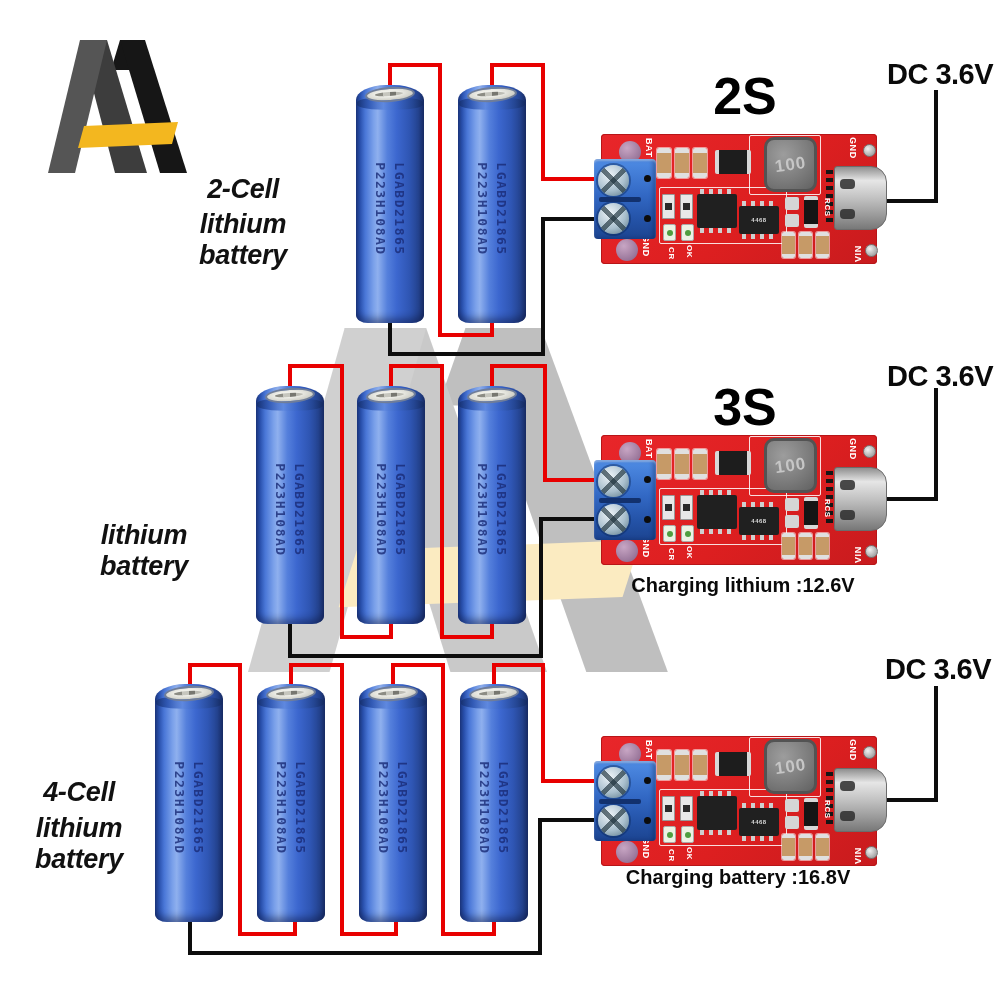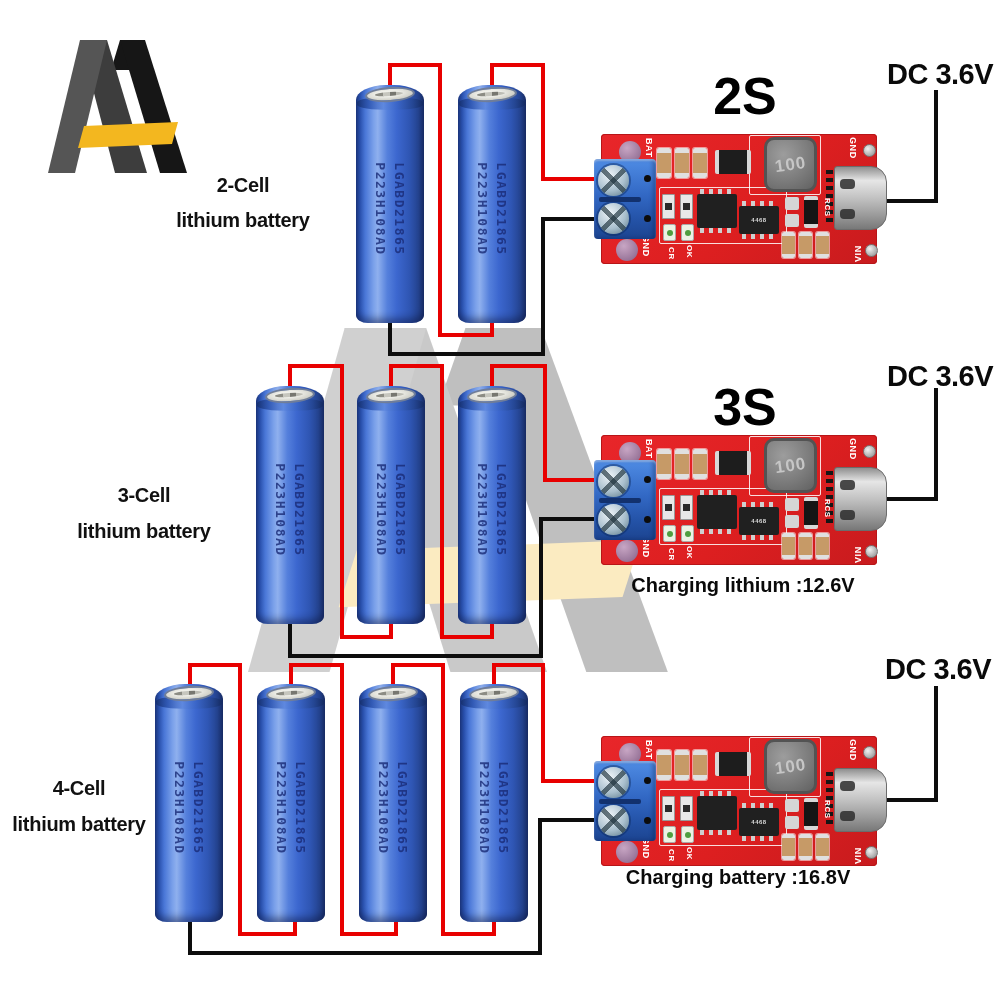--- a/index.html
+++ b/index.html
@@ -78,22 +78,22 @@
   .screw i{position:absolute;inset:0;border-radius:50%;
     background:linear-gradient(45deg,rgba(0,0,0,0) 45%,rgba(30,50,60,.65) 45% 55%,rgba(0,0,0,0) 55%),
                linear-gradient(-45deg,rgba(0,0,0,0) 45%,rgba(30,50,60,.65) 45% 55%,rgba(0,0,0,0) 55%);}
   .groove{position:absolute;left:5px;top:38px;width:42px;height:5px;background:#12316e;border-radius:2px;}
   .wdot{position:absolute;left:50px;width:7px;height:7px;border-radius:50%;background:#0c0c0c;}
   .plabel{position:absolute;font-size:9px;font-weight:bold;color:#fff;letter-spacing:.6px;
     transform-origin:0 0;transform:rotate(90deg);white-space:nowrap;}
   .plabel.ccw{transform:rotate(-90deg);}
   .plabel.tiny{font-size:8px;}
   
-  .cell-label{position:absolute;width:180px;text-align:center;font-size:20px;font-weight:bold;
-    color:#111;letter-spacing:-.3px;z-index:4;}
+  .cell-label{position:absolute;width:180px;text-align:center;font-size:27px;font-weight:bold;
+    color:#111;letter-spacing:-.3px;z-index:4;font-style:italic;}
   .series-label{position:absolute;width:210px;text-align:center;font-size:52px;font-weight:bold;
     color:#000;z-index:4;line-height:1;}
   .dc-label{position:absolute;width:120px;text-align:center;font-size:29px;font-weight:bold;
     color:#0a0a0a;z-index:4;letter-spacing:-.5px;white-space:nowrap;}
   .charging-label{position:absolute;width:266px;text-align:center;font-size:20px;font-weight:bold;
     color:#0a0a0a;z-index:4;white-space:nowrap;}
 </style>
 </head>
 <body>
 
@@ -134,21 +134,20 @@
     <path d="M494,696 V665 H543 V781 H612" stroke="#e80000"></path>
     <path d="M190,914 V953 H540 V820 H612" stroke="#0d0d0d"></path>
     <path d="M936,686 V800 H884" stroke="#0d0d0d"></path>
   </svg>
 
   <div class="cell-label" style="left:153px;top:174px">2-Cell</div>
   <div class="cell-label" style="left:153px;top:209px">lithium battery</div>
   <div class="series-label" style="left:640px;top:70px">2S</div>
   <div class="dc-label" style="left:880px;top:58px">DC 3.6V</div>
 
-  <div class="cell-label" style="left:54px;top:484px">3-Cell</div>
   <div class="cell-label" style="left:54px;top:520px">lithium battery</div>
   <div class="series-label" style="left:640px;top:381px">3S</div>
   <div class="dc-label" style="left:880px;top:360px">DC 3.6V</div>
   <div class="charging-label" style="left:610px;top:574px">Charging lithium :12.6V</div>
 
   <div class="cell-label" style="left:-11px;top:777px">4-Cell</div>
   <div class="cell-label" style="left:-11px;top:813px">lithium battery</div>
   <div class="dc-label" style="left:878px;top:653px">DC 3.6V</div>
   <div class="charging-label" style="left:605px;top:866px">Charging battery :16.8V</div>
 

